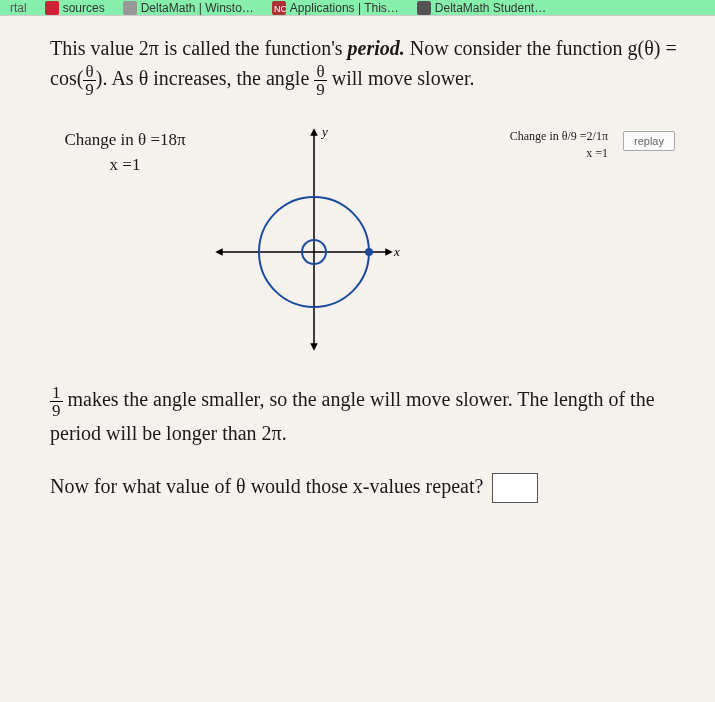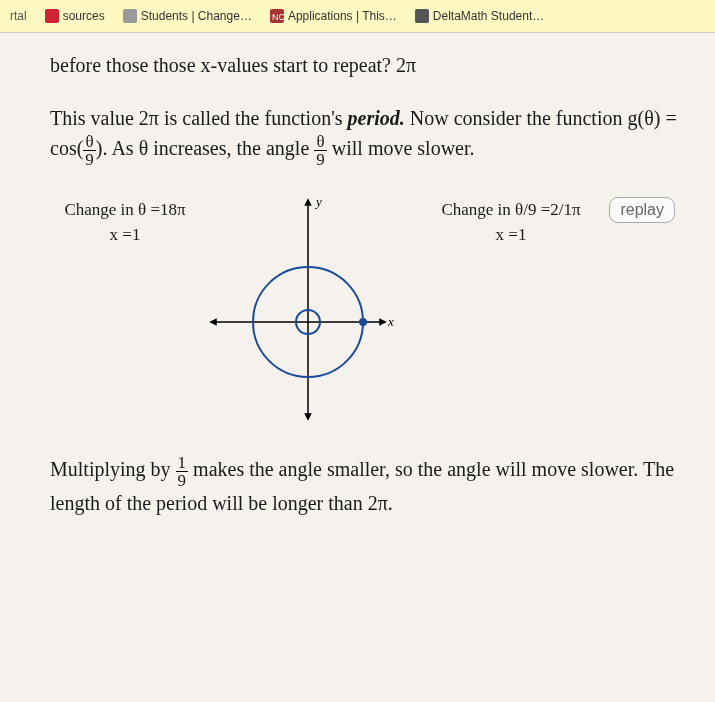--- a/index.html
+++ b/index.html
@@ -10,54 +10,54 @@
     color: #1a1a1a;
     width: 715px;
     height: 702px;
     overflow: hidden;
   }
   .bookmark-bar {
     display: flex;
     align-items: center;
     gap: 18px;
     padding: 0 10px;
-    height: 33px;
+    height: 16px;
     font-family: Arial, sans-serif;
     font-size: 12px;
     color: #333;
-    background: #fef9c3;
+    background: #86efac;
     border-bottom: 1px solid #ccc;
   }
   .bm { display: flex; align-items: flex-start; gap: 4px; cursor: pointer; }
   .bm .ico { width: 14px; height: 14px; flex-shrink: 0; }
   .bm span { white-space: nowrap; }
   .content {
     padding: 18px 34px 10px 50px;
     font-size: 20px;
     line-height: 1.45;
   }
   .section { margin-bottom: 24px; }
   .replay-btn {
     font-family: Arial, sans-serif;
-    font-size: 16px;
+    font-size: 11px;
     color: #666;
     border: 1px solid #aaa;
-    border-radius: 9px;
+    border-radius: 2px;
     padding: 3px 10px;
     background: #fafafa;
     cursor: pointer;
   }
   .diagram-row {
     display: flex;
     align-items: flex-start;
-    gap: 8px;
+    gap: 14px;
     margin: 6px 0 24px 0;
   }
   .diagram-labels-left { flex: 0 0 150px; text-align:center; font-size: 17px; padding-top: 6px;}
-  .diagram-labels-right { flex: 0 0 170px; text-align:center; font-size: 17px; padding-top: 6px;}
+  .diagram-labels-right { flex: 0 0 170px; text-align:right; font-size: 12px; padding-top: 6px;}
   .diagram-svg { flex: 0 0 210px; }
   .replay-wrap { flex: 1; text-align: right; padding-top: 2px; padding-right: 6px;}
   .answer-box {
     display: inline-block;
     width: 46px;
     height: 30px;
     border: 1px solid #555;
     vertical-align: middle;
     margin-left: 4px;
     background: #fff;
@@ -77,42 +77,39 @@
   <div class="bm">
     <svg class="ico" viewBox="0 0 14 14">
         <rect width="14" height="14" rx="2" fill="#c23"></rect>
       </svg>
     <span>sources</span>
   </div>
   <div class="bm">
     <svg class="ico" viewBox="0 0 14 14">
         <rect width="14" height="14" rx="2" fill="#999"></rect>
       </svg>
-    <span>Students | Change…</span>
+    <span>DeltaMath | Winsto…</span>
   </div>
   <div class="bm">
     <svg class="ico" viewBox="0 0 14 14">
         <rect width="14" height="14" rx="2" fill="#a33"></rect>
         <text x="2" y="11" font-size="9" fill="#fff" font-family="Arial">NC</text>
       </svg>
     <span>Applications | This…</span>
   </div>
   <div class="bm">
     <svg class="ico" viewBox="0 0 14 14">
         <rect width="14" height="14" rx="2" fill="#555"></rect>
       </svg>
     <span>DeltaMath Student…</span>
   </div>
 </div>
 
 <div class="content">
 
-  <div class="section">
-    <span>before those those x-values start to repeat? 2π</span>
-  </div>
 
   <div class="section">
     <span>This value 2π is called the function's </span><em class="per">period.</em><span> Now consider the function </span><span class="math"><span>g(θ) = cos</span>(<span class="frac"><span class="num">θ</span><span class="den">9</span></span>)</span><span>. As θ increases, the angle </span><span class="frac"><span class="num">θ</span><span class="den">9</span></span><span> will move slower.</span>
   </div>
 
   <div class="diagram-row">
     <div class="diagram-labels-left">
       <div>Change in θ =18π</div>
       <div>x =1</div>
     </div>
@@ -142,17 +139,21 @@
       <div>Change in θ/9 =2/1π</div>
       <div>x =1</div>
     </div>
 
     <div class="replay-wrap">
       <button class="replay-btn">replay</button>
     </div>
   </div>
 
   <div class="section">
-    <span>Multiplying by </span><span class="frac"><span class="num">1</span><span class="den">9</span></span><span> makes the angle smaller, so the angle will move slower. The length of the period will be longer than 2π.</span>
+    <span class="frac"><span class="num">1</span><span class="den">9</span></span><span> makes the angle smaller, so the angle will move slower. The length of the period will be longer than 2π.</span>
   </div>
 
+  <div class="section">
+    <span>Now for what value of θ would those x-values repeat?</span>
+    <span class="answer-box"></span>
+  </div>
 
 </div>
 
 </body></html>

